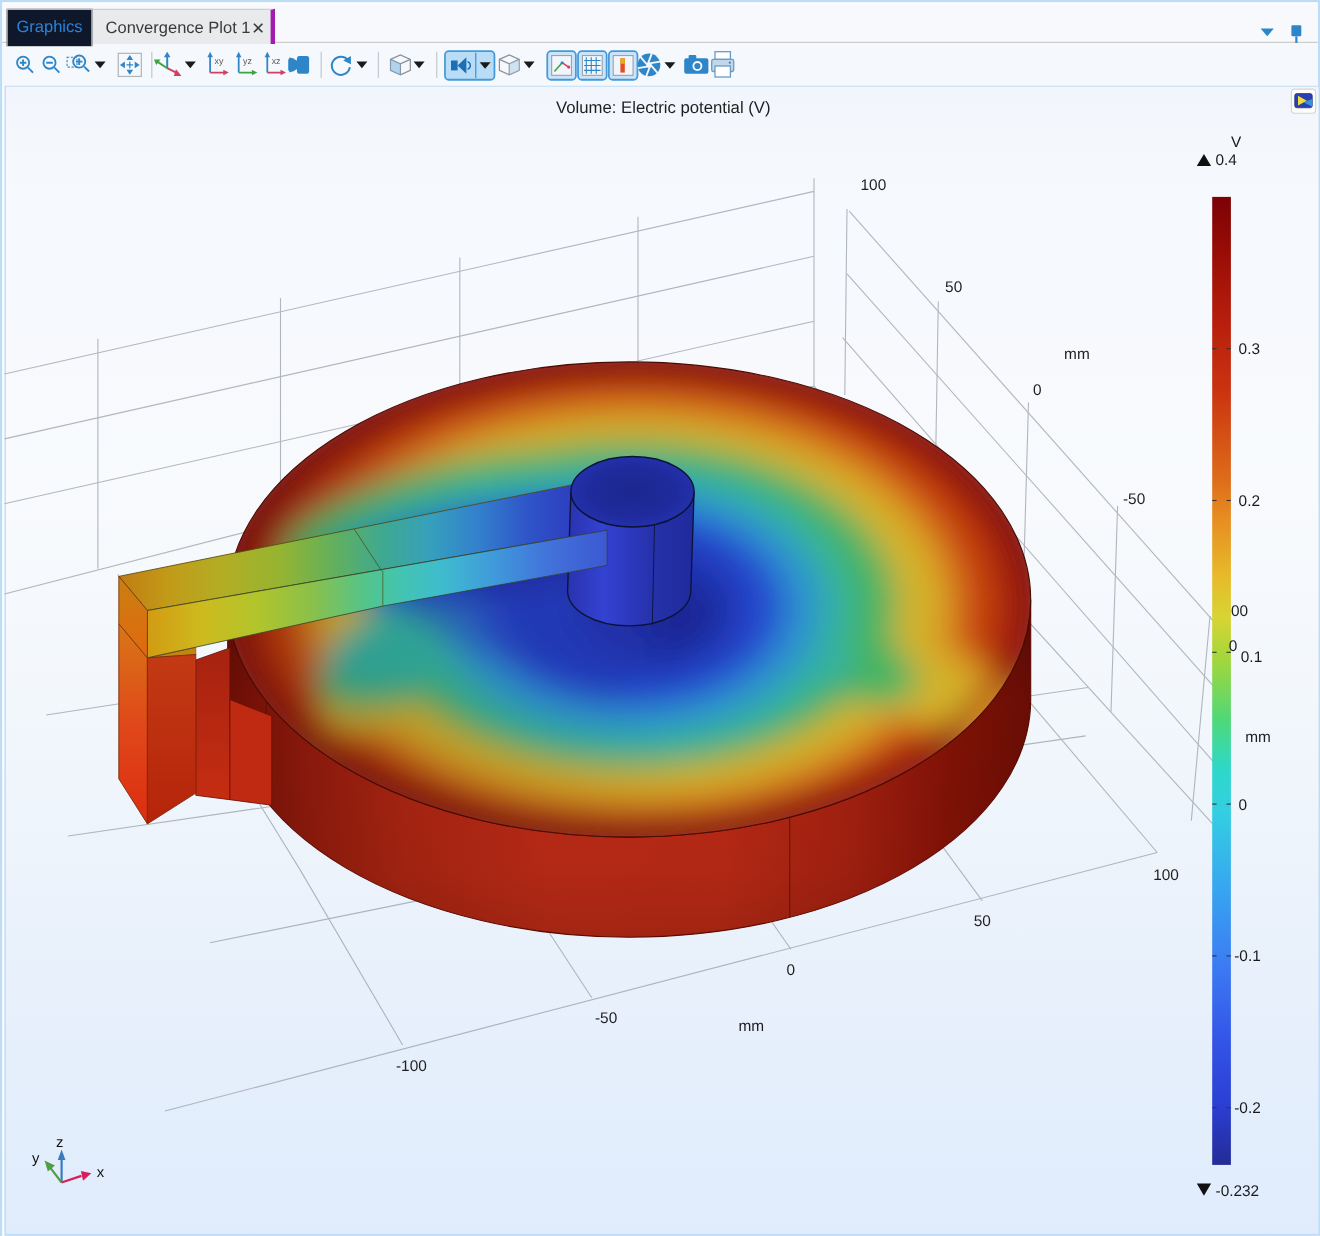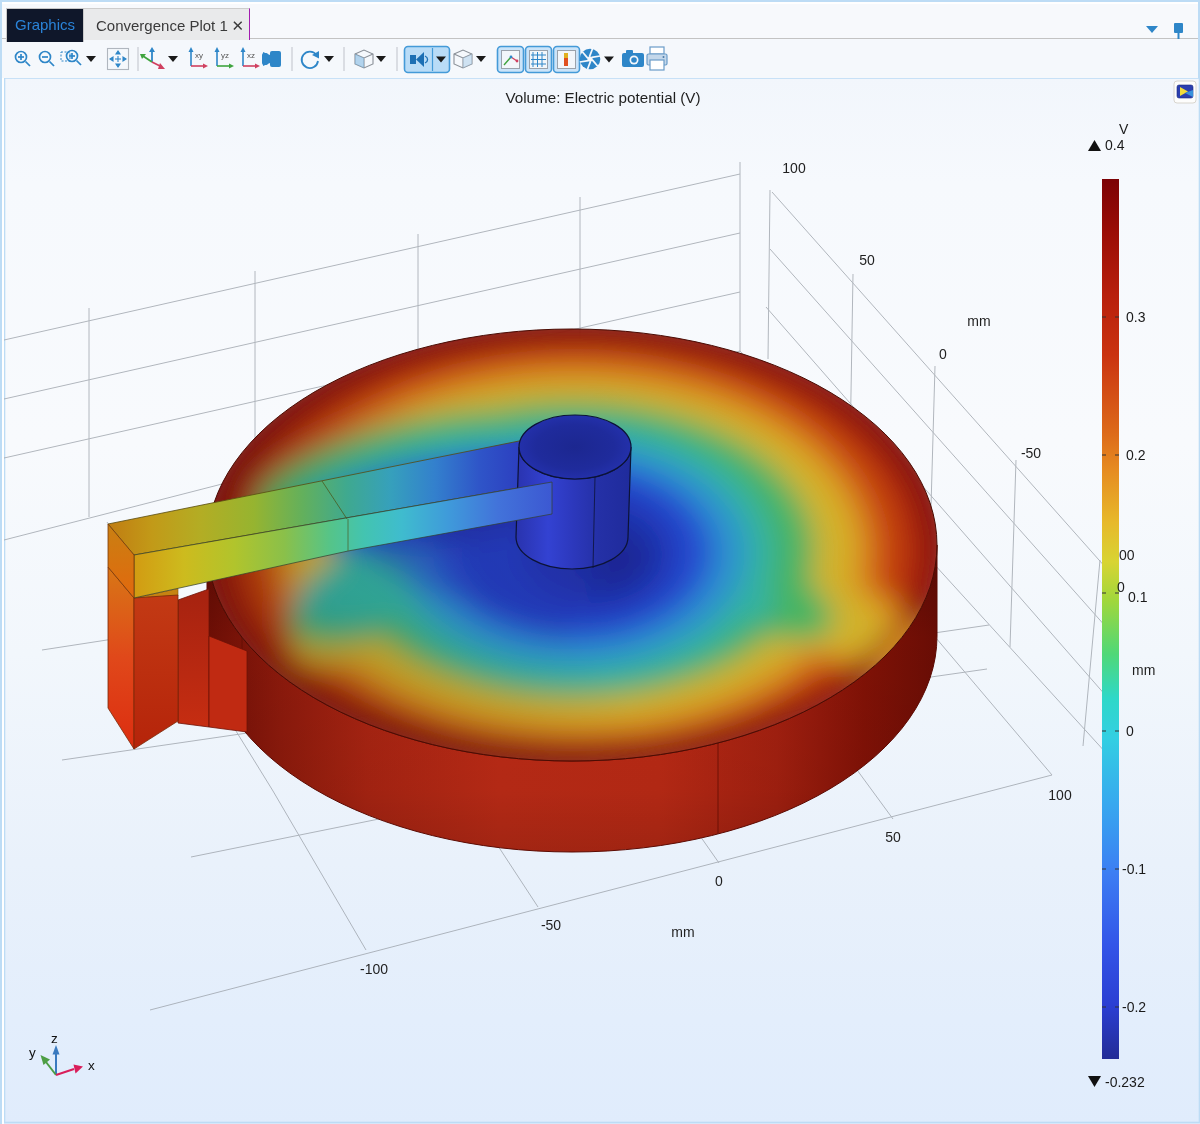--- a/index.html
+++ b/index.html
@@ -5,21 +5,21 @@
   html,body{margin:0;padding:0;width:1200px;height:1124px;overflow:hidden;
     font-family:"Liberation Sans",sans-serif;background:#fff;}
   #win{position:absolute;left:0;top:0;width:1200px;height:1124px;
     border-top:2px solid #bddcf5;border-left:2px solid #bddcf5;border-right:2px solid #bddcf5;box-sizing:border-box;}
   #tabbar{position:absolute;left:0;top:2px;width:1196px;height:36px;background:#f7f9fc;}
   #tabline{position:absolute;left:0;top:36px;width:1196px;height:1px;background:#c3c3c3;}
   .tab1{position:absolute;left:4px;top:4px;width:78px;height:34px;background:#0f172a;
     border:1px solid #c9c9c9;border-bottom:none;box-sizing:border-box;z-index:3;}
   .tab1 span{position:absolute;left:8px;top:7px;font-size:15px;color:#2a83d8;}
   .tab2{position:absolute;left:82px;top:4px;width:166px;height:32px;background:#e9eaeb;
-    border-top:1px solid #cdcdcd;border-right:1px solid #a21caf;box-sizing:border-box;z-index:2;text-align:center;}
+    border-top:1px solid #cdcdcd;border-right:4px solid #a21caf;box-sizing:border-box;z-index:2;text-align:center;}
   .tab2 span{position:absolute;left:12px;top:8px;font-size:15px;color:#3a3a3a;}
   .tabx{position:absolute;left:auto !important;right:5px;top:8px;font-size:13px;color:#b0b8c0;}
   #hdricons{position:absolute;right:12px;top:18px;z-index:4;}
   #toolbar{position:absolute;left:0;top:37px;width:1196px;height:39px;background:#f5f8fc;}
   #plot{position:absolute;left:2px;top:76px;width:1196px;height:1046px;}
 </style>
 </head>
 <body>
 <div id="win">
   <div id="tabbar">

